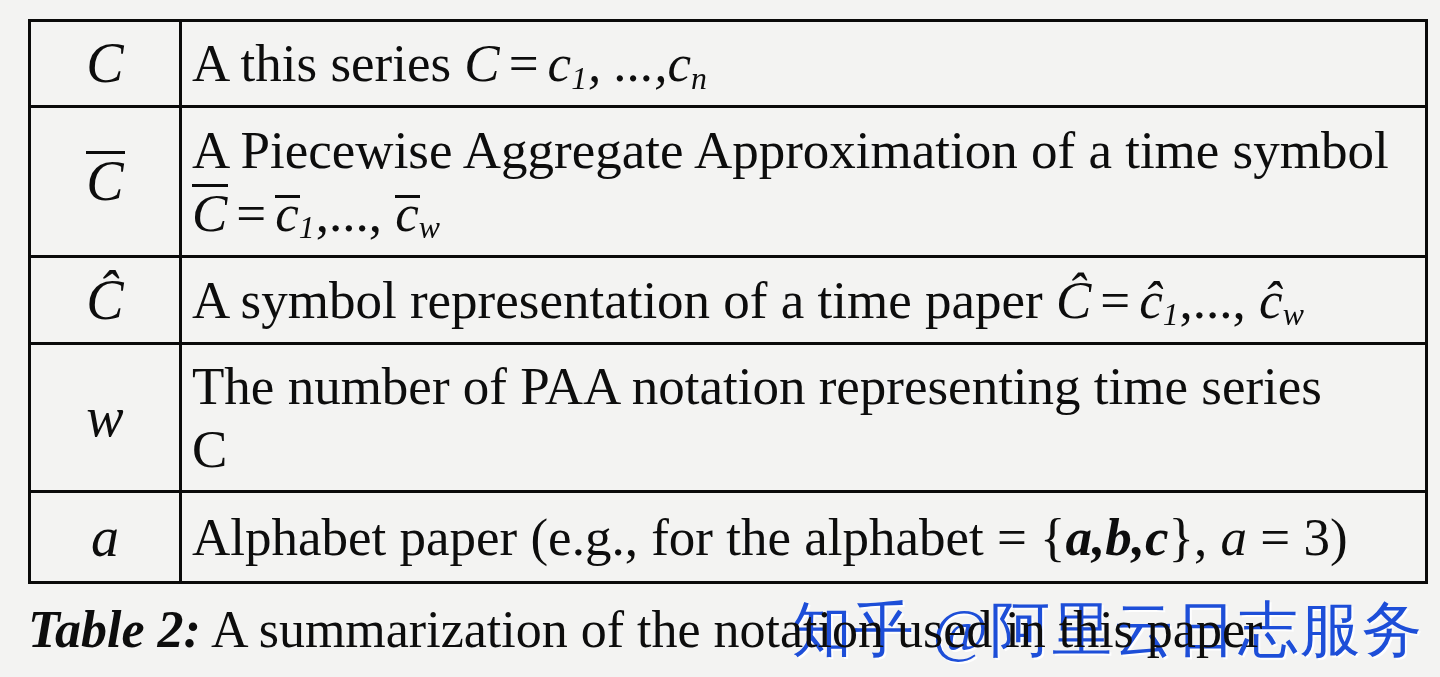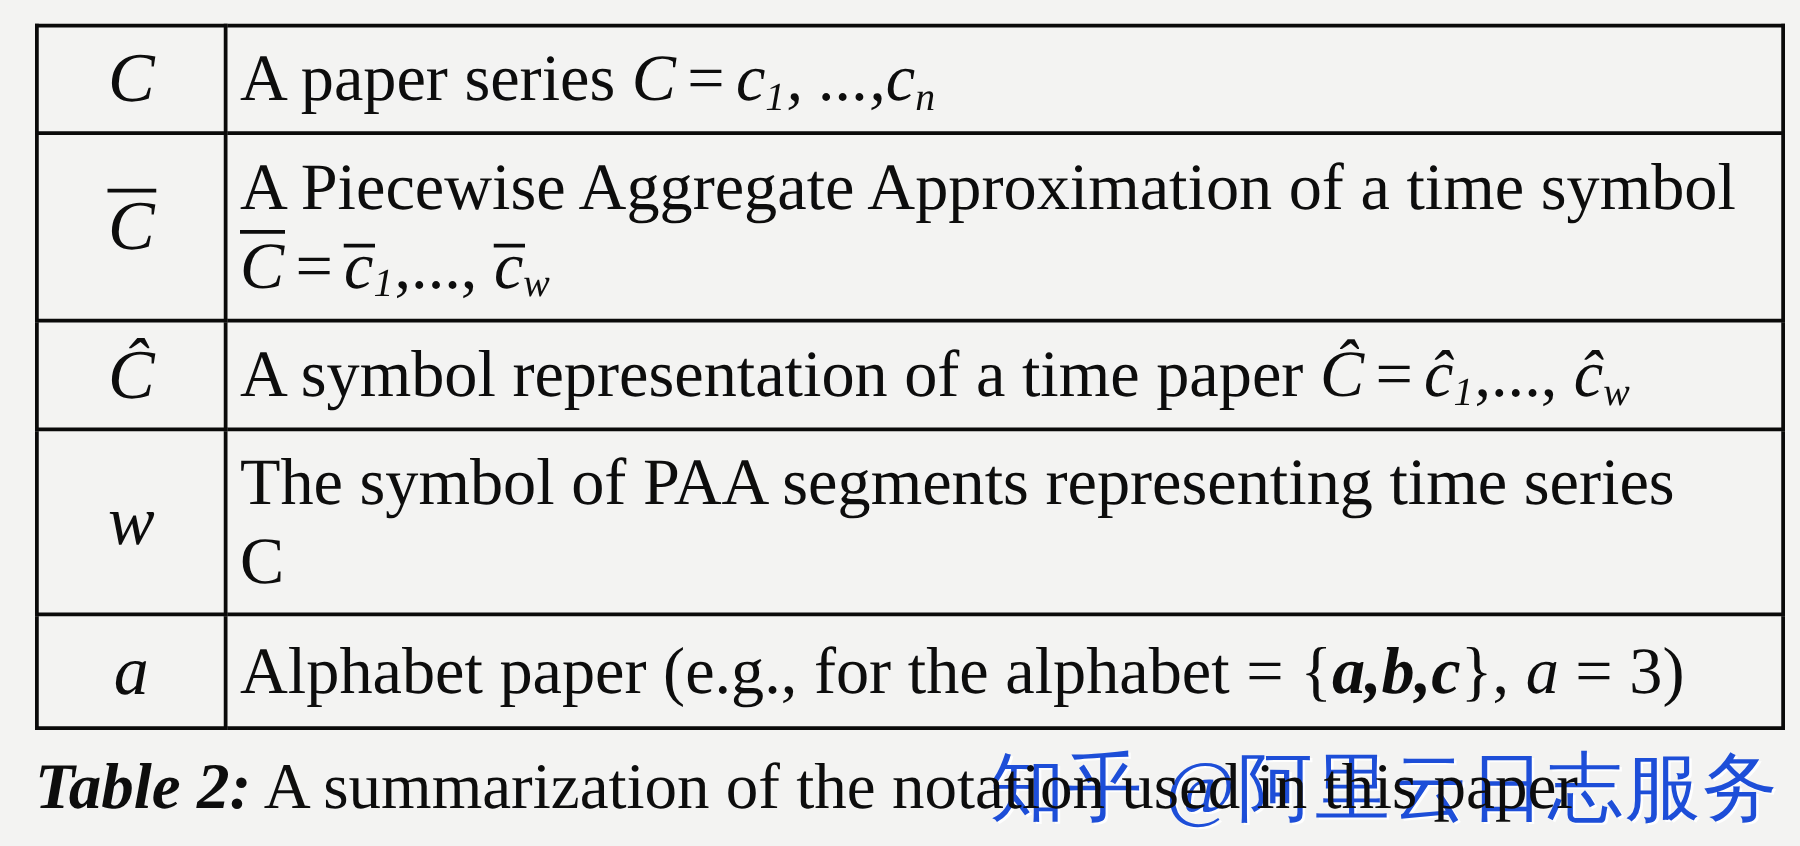--- a/index.html
+++ b/index.html
@@ -71,21 +71,21 @@
 <div class="page">
 
   <table class="ntable">
 
     <tbody>
         <tr class="r0">
       <td class="sym-cell">
         <span class="sym i">C</span>
       </td>
       <td class="desc-cell">
-        <span><span>A paper series </span><span class="i">C</span><span class="eq">=</span><span class="i">c</span><span class="sb">1</span><span class="i">, ...,</span><span class="i">c</span><span class="sb">n</span></span>
+        <span><span>A this series </span><span class="i">C</span><span class="eq">=</span><span class="i">c</span><span class="sb">1</span><span class="i">, ...,</span><span class="i">c</span><span class="sb">n</span></span>
       </td>
     </tr>
 
     <tr class="r1">
       <td class="sym-cell">
         <span class="sym i ovlc">C</span>
       </td>
       <td class="desc-cell">
         <div>A Piecewise Aggregate Approximation of a time symbol</div>
         <div class="fline"><span class="i ovlc">C</span><span class="eq">=</span><span class="i ovls">c</span><span class="sb">1</span><span>,..., </span><span class="i ovls">c</span><span class="sb">w</span></div>
@@ -99,21 +99,21 @@
       <td class="desc-cell">
         <span class="fline-wrap"><span>A symbol representation of a time paper  </span><span class="i">Ĉ</span><span class="eq">=</span><span class="i">ĉ</span><span class="sb">1</span><span>,..., </span><span class="i">ĉ</span><span class="sb">w</span></span>
       </td>
     </tr>
 
     <tr class="r3">
       <td class="sym-cell">
         <span class="sym i">w</span>
       </td>
       <td class="desc-cell">
-        <div>The symbol of PAA segments representing time series</div>
+        <div>The number of PAA notation representing time series</div>
         <div>C</div>
       </td>
     </tr>
 
     <tr class="r4">
       <td class="sym-cell">
         <span class="sym i">a</span>
       </td>
       <td class="desc-cell">
         <span><span>Alphabet paper (e.g., for the alphabet = {</span><span class="b">a,b,c</span><span>},  </span><span class="i">a</span><span> = 3)</span></span>

